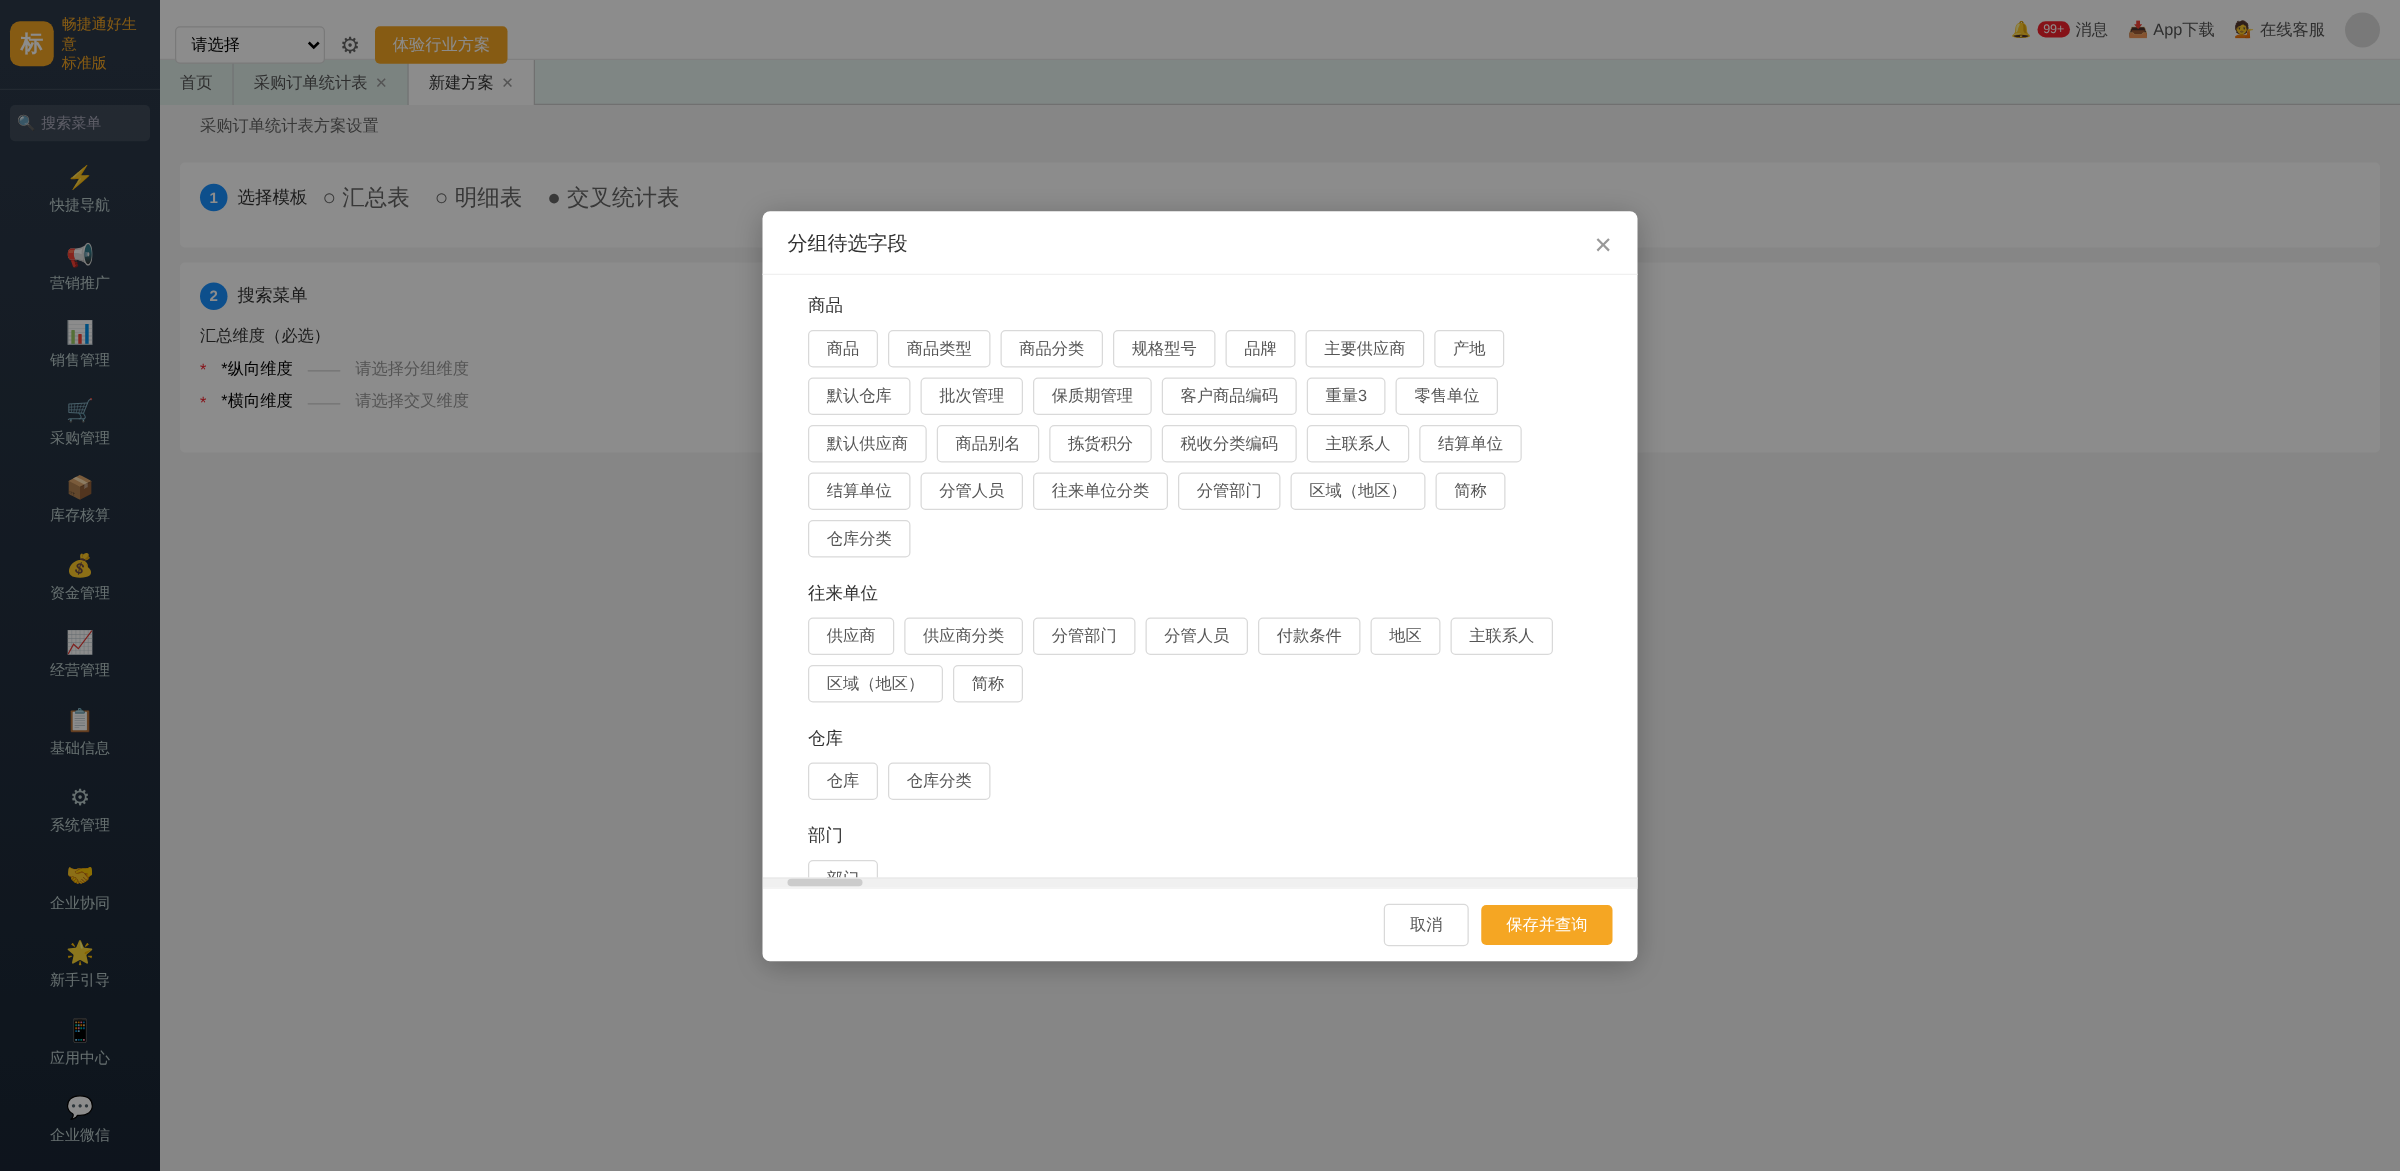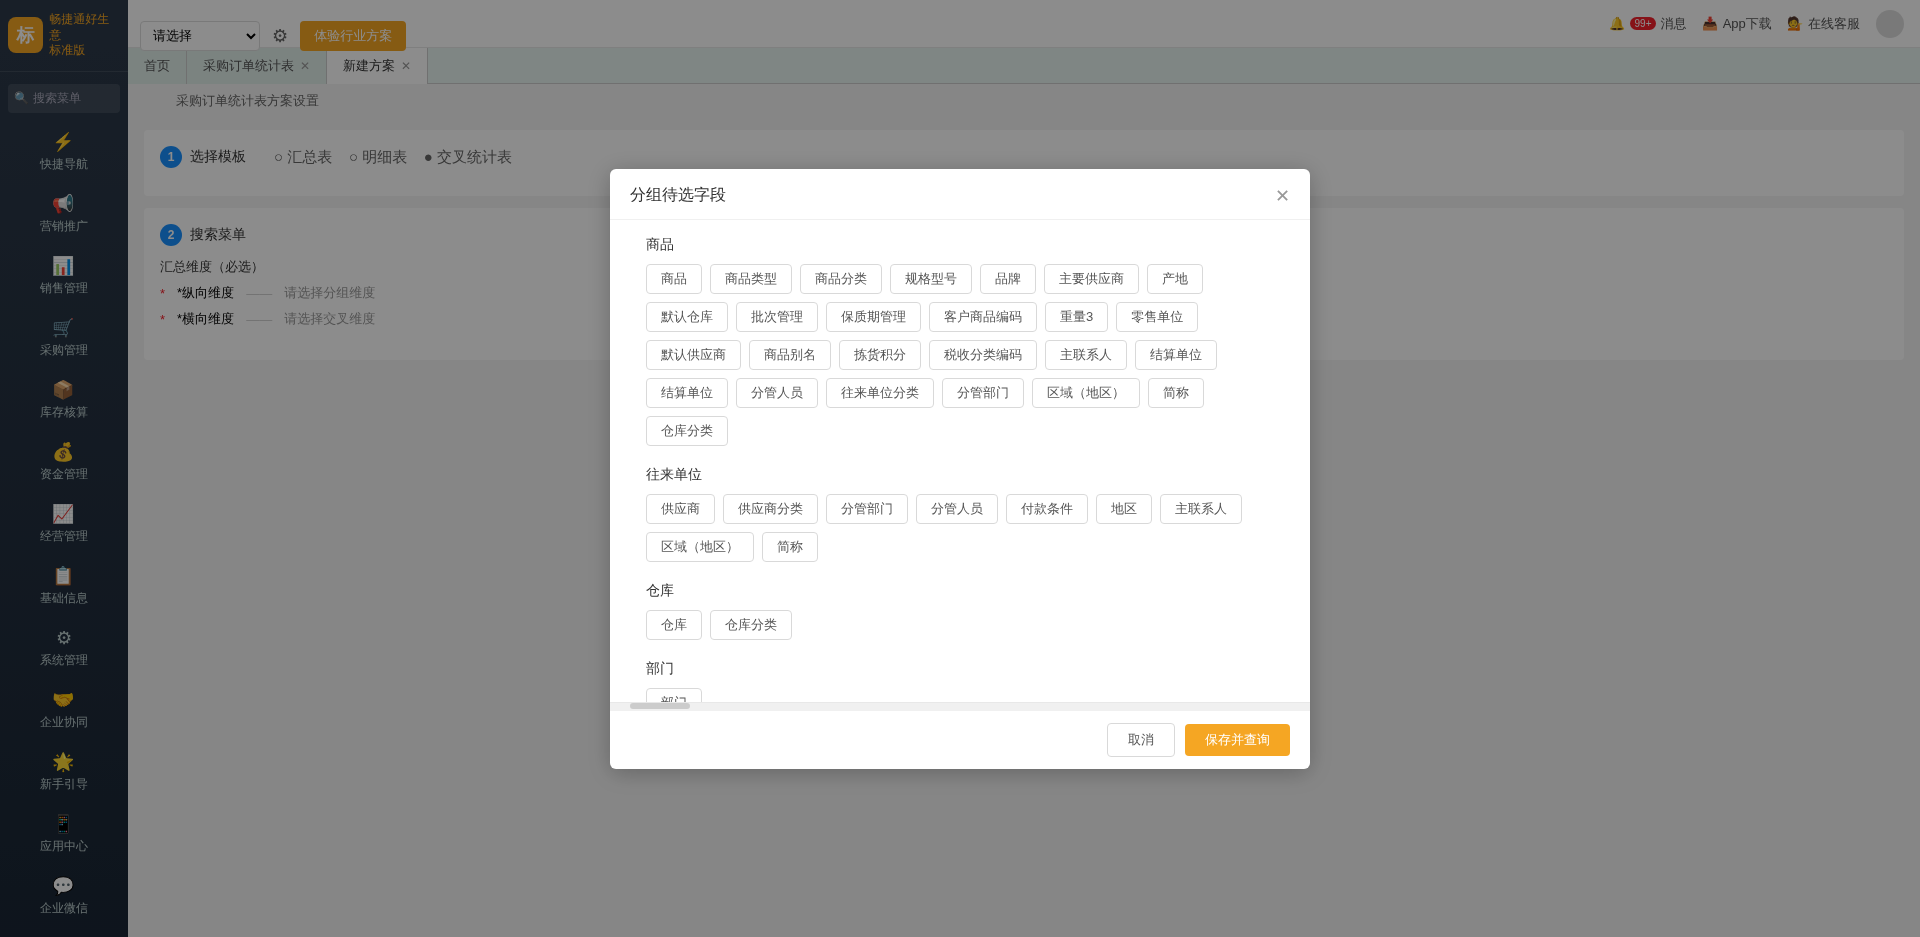--- a/index.html
+++ b/index.html
@@ -74,21 +74,20 @@
     .tab-home { background: #e0eeea; }
 
     
     .main {
       position: fixed; left: 128px; top: 84px; right: 0; bottom: 0;
       background: #f5f5f5; overflow: auto;
     }
     .page-header {
       padding: 8px 32px; font-size: 13px; color: #666;
       background: #f5f5f5;
-      margin-left: 16px;
     }
     .page-content {
       padding: 12px 16px;
     }
     .step-section {
       background: white; border-radius: 4px; padding: 16px; margin-bottom: 12px;
     }
     .step-header {
       display: flex; align-items: center; gap: 8px; margin-bottom: 12px;
     }
@@ -285,21 +284,21 @@
 
 <div class="main">
   <div class="page-header">
     <span>采购订单统计表方案设置</span>
   </div>
   <div class="page-content">
     <div class="step-section">
       <div class="step-header">
         <div class="step-num">1</div>
         <span class="step-title">选择模板</span>
-        <span style="margin-left:20px;color:#666;font-size:15px;text-align:right;">○ 汇总表 &nbsp;&nbsp; ○ 明细表 &nbsp;&nbsp; ● 交叉统计表</span>
+        <span style="margin-left:4px;color:#666;font-size:18px;text-align:right;">○ 汇总表 &nbsp;&nbsp; ○ 明细表 &nbsp;&nbsp; ● 交叉统计表</span>
       </div>
     </div>
     <div class="step-section">
       <div class="step-header">
         <div class="step-num">2</div>
         <span class="step-title">搜索菜单</span>
       </div>
       <div style="color:#333;font-size:13px;margin-bottom:8px;">汇总维度（必选）</div>
       <div style="display:flex;align-items:center;gap:12px;margin-bottom:8px;">
         <span style="color:#f5222d;">*</span>

